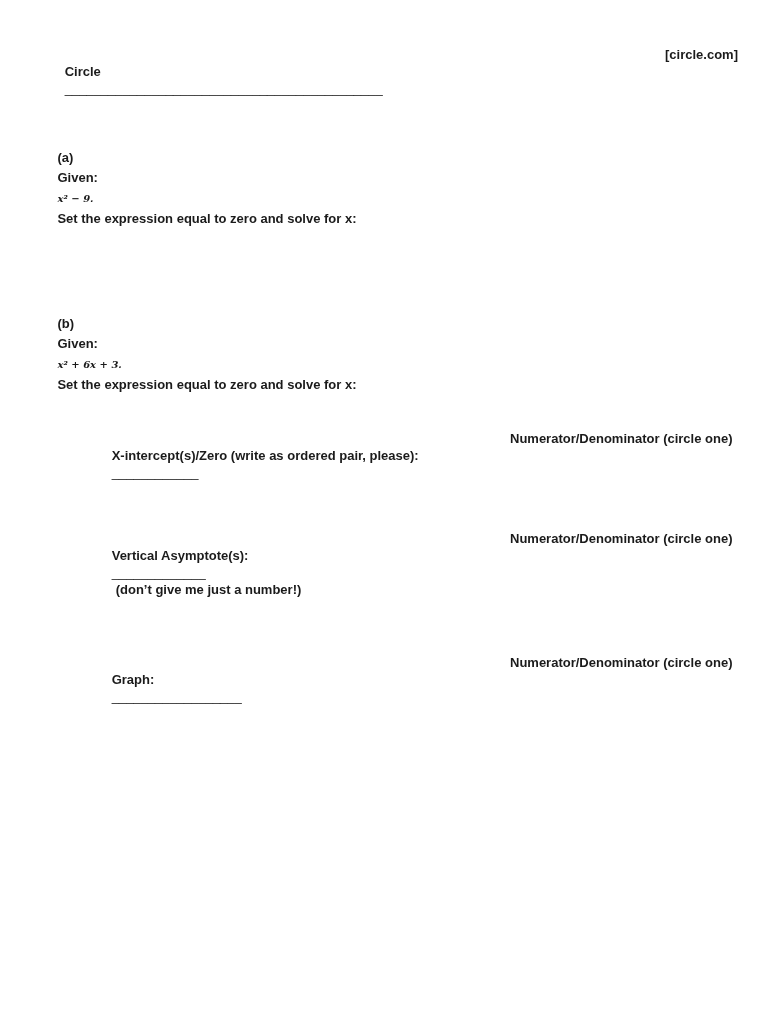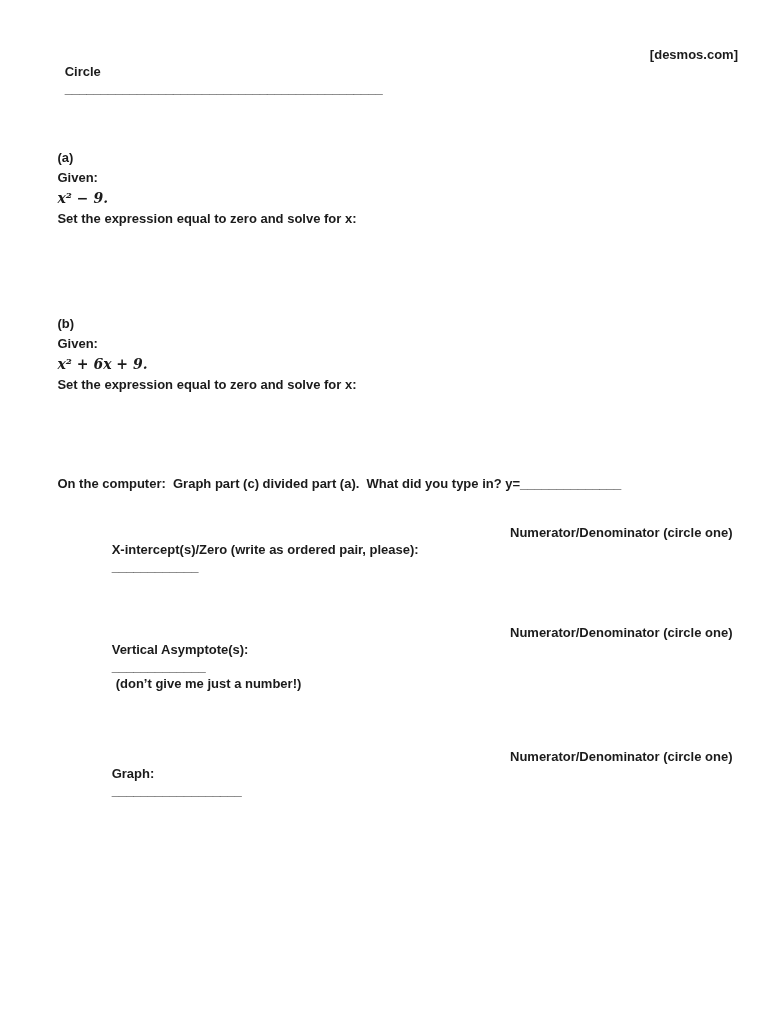--- a/index.html
+++ b/index.html
@@ -6,28 +6,28 @@
   html,body { background:#ffffff; }
   .page {
     width:768px; height:1024px; background:#ffffff;
     padding:46px 30px 0 43px;
     font-family:"Liberation Sans", sans-serif;
     font-weight:bold; font-size:13px; color:#1b1b1b;
     overflow:hidden; position:relative;
   }
   .line { line-height:17px; white-space:pre-wrap; }
   .header-row { display:flex; justify-content:space-between; align-items:flex-start; }
-  .blank { font-weight:bold; letter-spacing:0; }
+  .blank { font-weight:normal; letter-spacing:0; }
   
   .given { line-height:20px; white-space:pre-wrap; }
   .given .plabel { margin-right:7px; }
   .given .gword  { margin-right:21px; }
   .math {
     font-family:"DejaVu Serif", serif;
-    font-style:italic; font-weight:bold; font-size:14px;
+    font-style:italic; font-weight:bold; font-size:10px;
     margin-right:9px;
   }
   .mt-a { margin-top:14px; }
   .mt-b { margin-top:45px; }
   .mt-c { margin-top:43px; }
   .mt-sec { margin-top:43px; }
   .mt-line2 { margin-top:5px; }
   
   .qrow { position:relative; margin-left:47px; margin-top:15px; line-height:17px; white-space:pre-wrap; }
   .qrow.domain { margin-top:22px; }
@@ -37,41 +37,38 @@
 </head>
 <body>
 
 <div class="page">
 
   <div class="header-row line">
     <div>
       <span>Circle</span>
       <span class="blank">____________________________________________</span>
     </div>
-    <div>[desmos.com]</div>
+    <div>[circle.com]</div>
   </div>
 
   <div class="given mt-a">
     <span class="plabel">(a)</span>
     <span class="gword">Given:</span>
     <span class="math">x² − 9.</span>
     <span>Set the expression equal to zero and solve for x:</span>
   </div>
 
   <div class="given mt-b">
     <span class="plabel">(b)</span>
     <span class="gword">Given:</span>
-    <span class="math">x² + 6x + 9.</span>
+    <span class="math">x² + 6x + 3.</span>
     <span>Set the expression equal to zero and solve for x:</span>
   </div>
 
 
-  <div class="line mt-sec">
-    <span>On the computer:  Graph part (c) divided part (a).  What did you type in? y=</span><span class="blank">______________</span>
-  </div>
 
   <div>
     <div class="qrow">
       <span>X-intercept(s)/Zero (write as ordered pair, please):</span>
       <span class="blank">____________</span>
       <span class="nd">Numerator/Denominator (circle one)</span>
     </div>
     <div class="qrow">
       <span>Vertical Asymptote(s):</span>
       <span class="blank">_____________</span>

